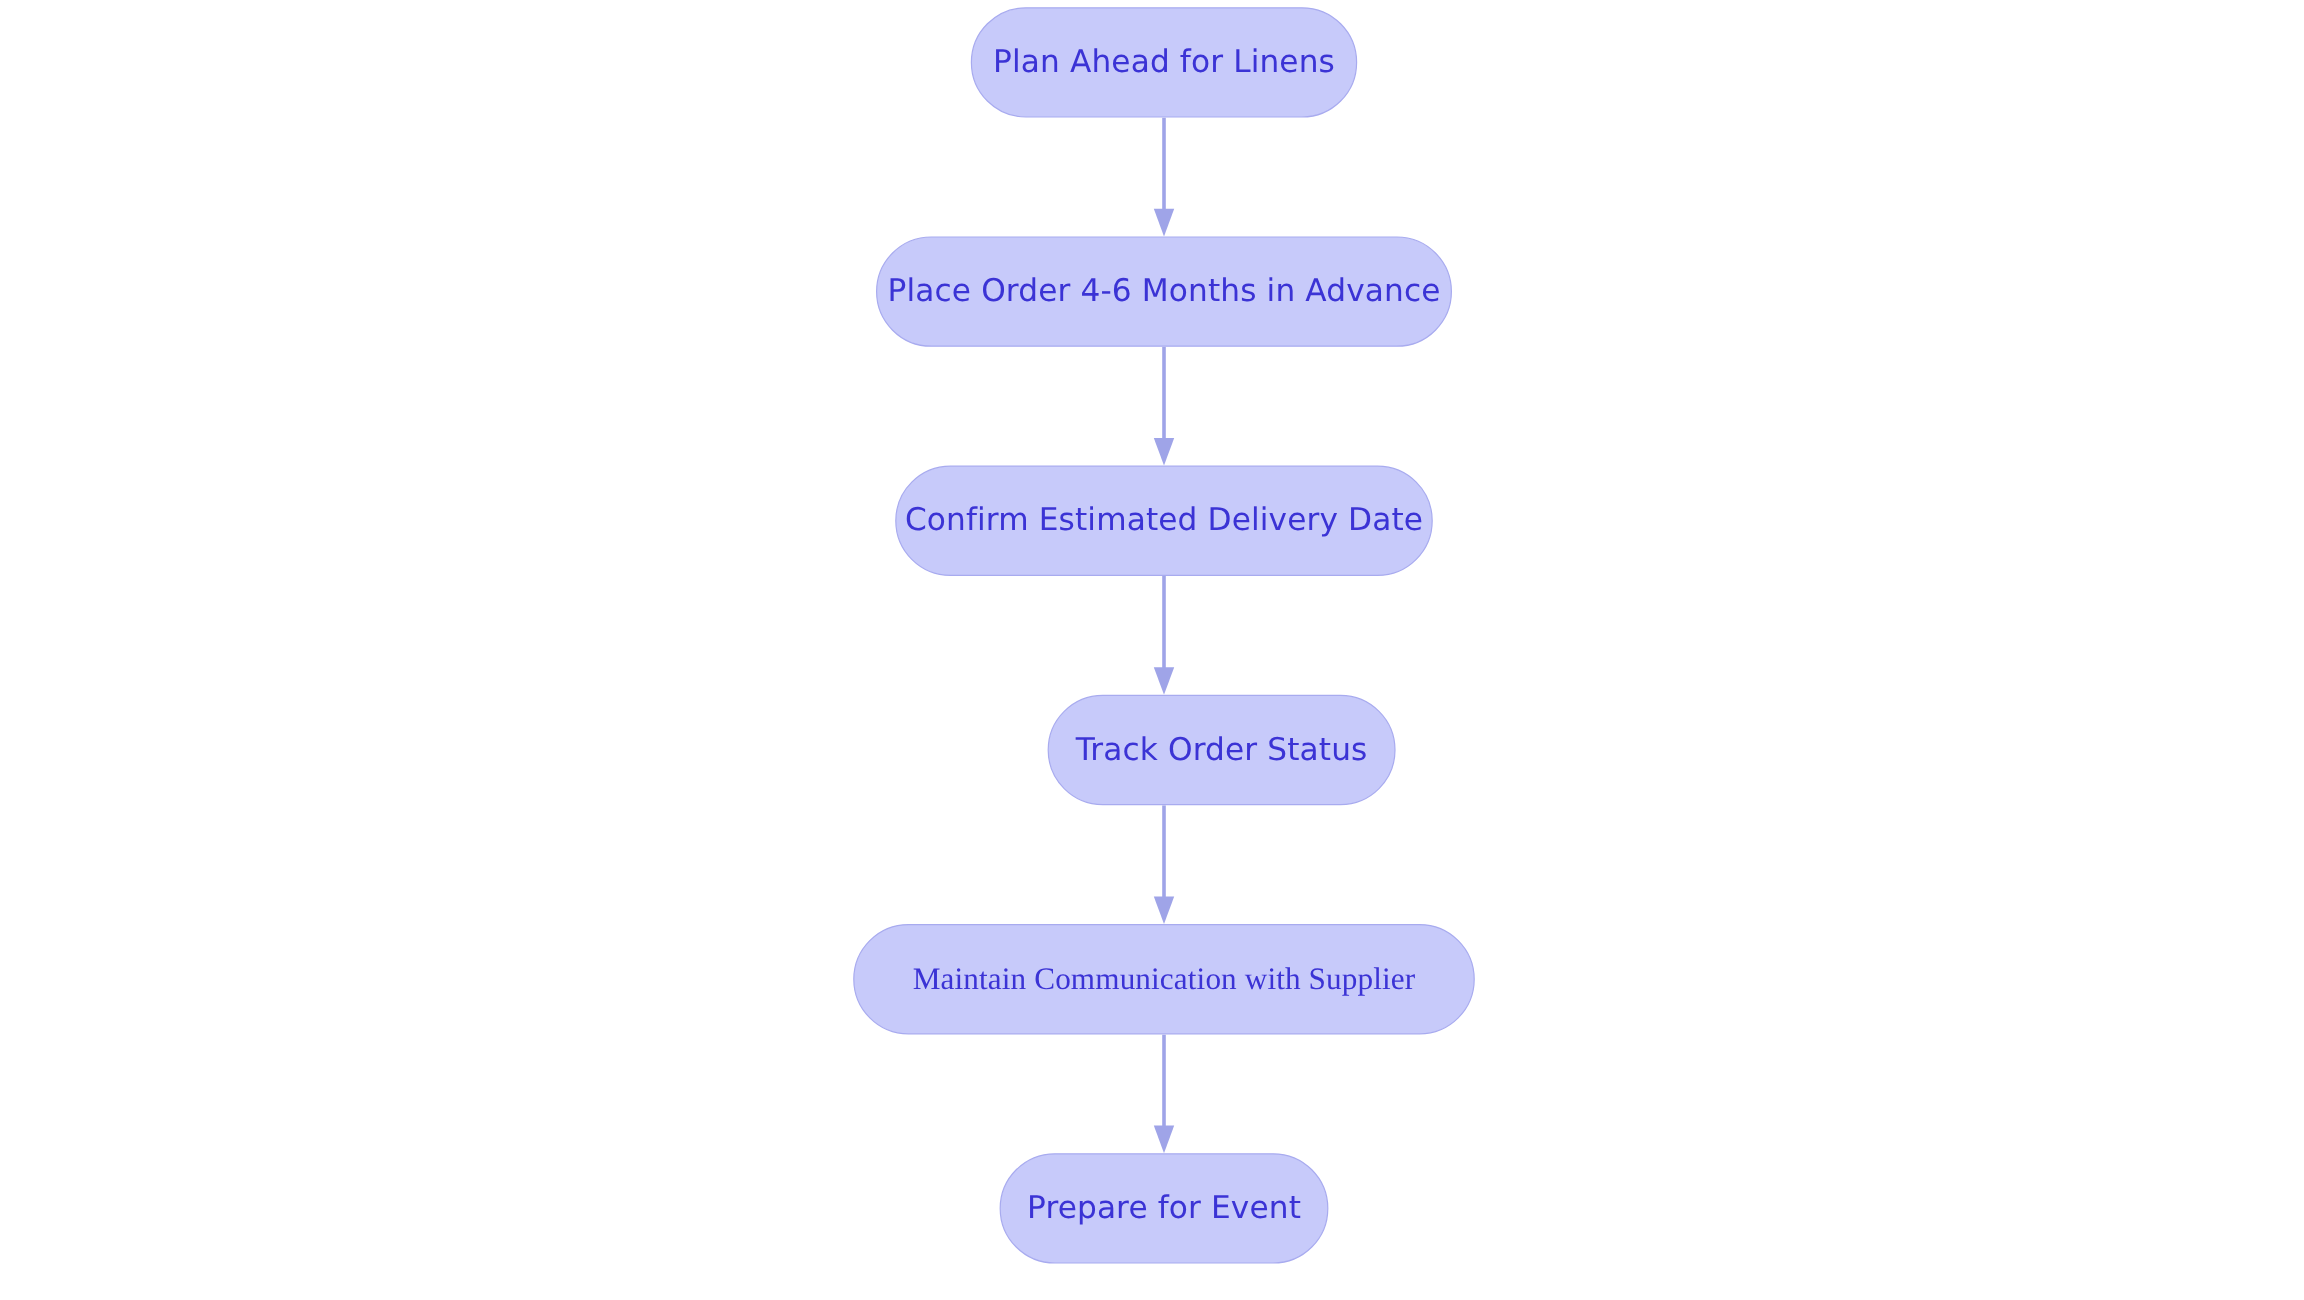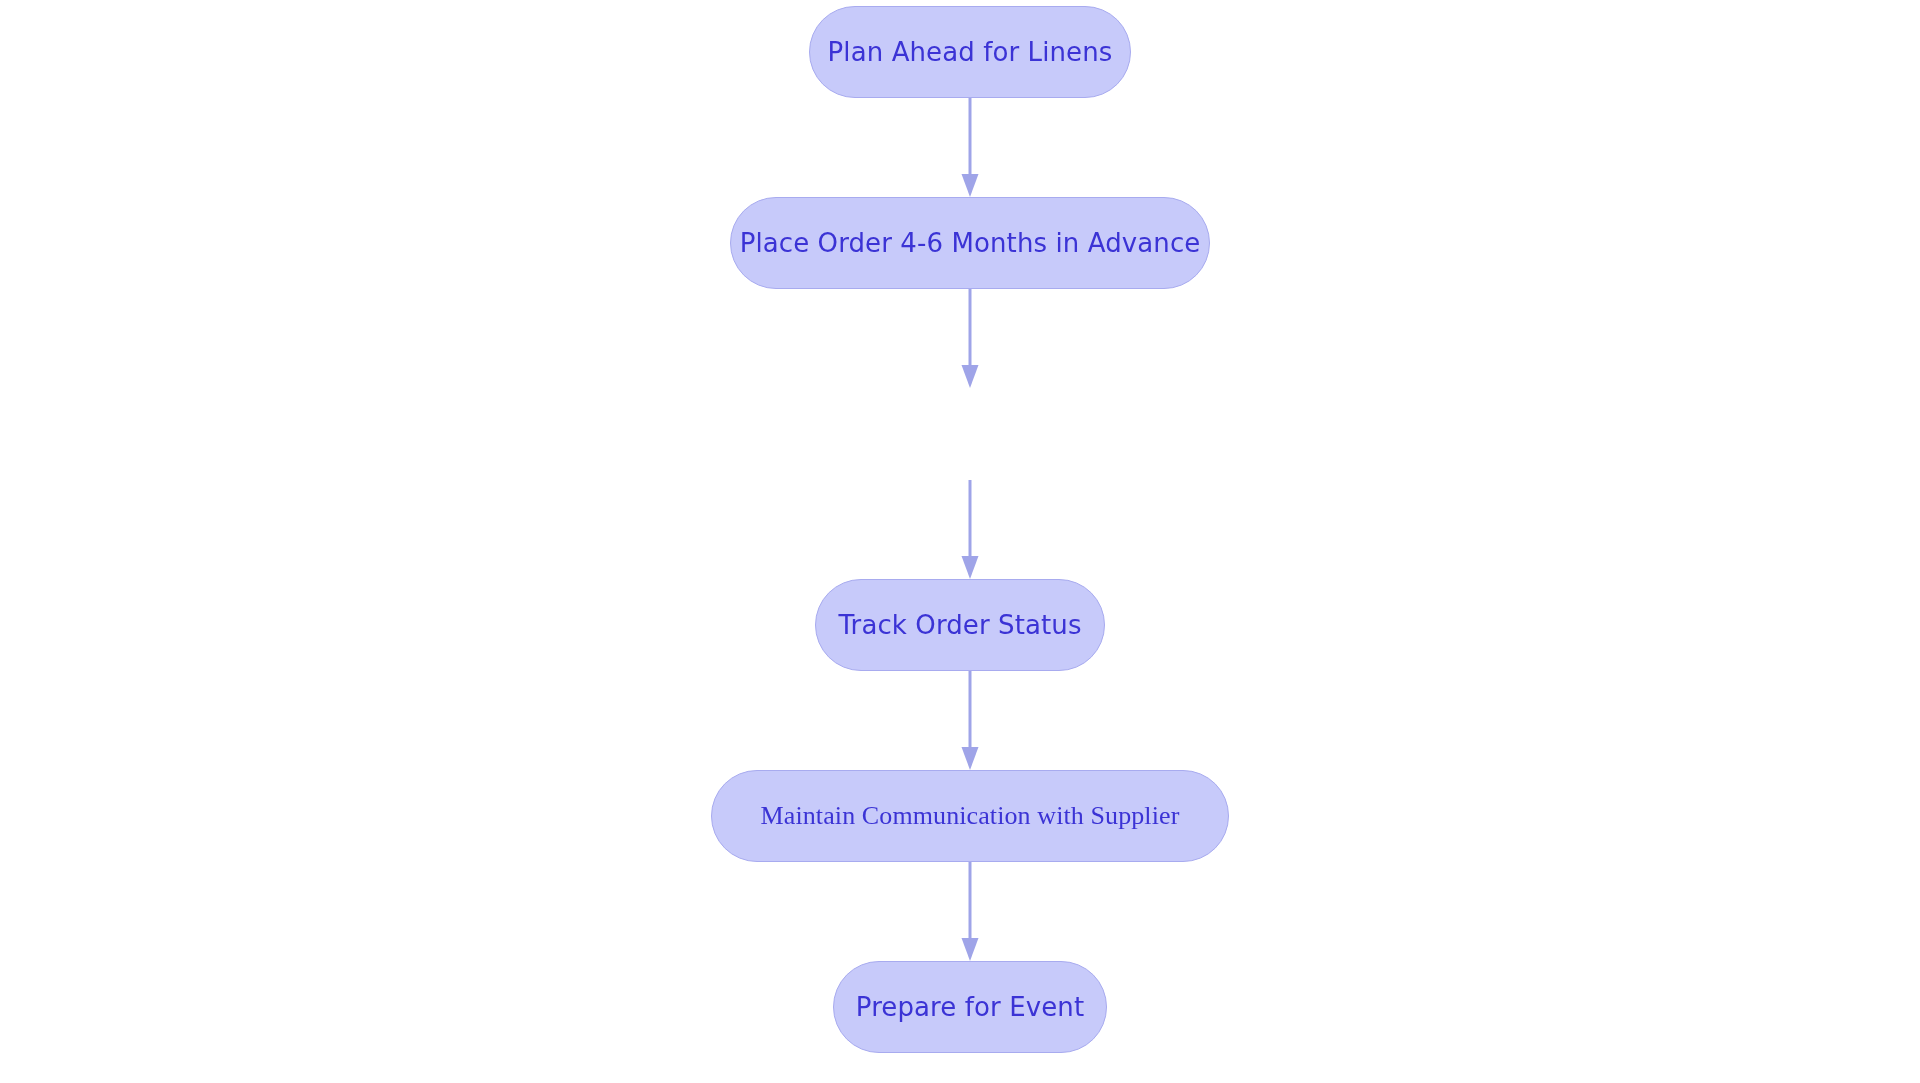--- a/index.html
+++ b/index.html
@@ -44,21 +44,21 @@
     font-weight: 400;
     letter-spacing: 0.1px;
     line-height: 1;
     user-select: none;
   }
 
   
   .node-1 { left: 970px; top: 6px;    width: 322px; }
   .node-2 { left: 970px; top: 197px;  width: 480px; align-items: center; }
   .node-3 { left: 970px; top: 388px;  width: 448px; }
-  .node-4 { left: 960px; top: 579px;  width: 290px; }
+  .node-4 { left: 1018px; top: 579px;  width: 290px; }
   .node-5 { left: 970px; top: 770px;  width: 518px; font-family: Liberation Serif, serif; }
   .node-6 { left: 970px; top: 961px;  width: 274px; }
 
   
   .flow-connector {
     position: absolute;
     left: 970px;
     transform: translateX(-50%);
     width: 26px;
     height: 99px;
@@ -97,20 +97,23 @@
     <span class="flow-node-label">Place Order 4-6 Months in Advance</span>
   </div>
 
   <div class="flow-connector conn-2">
     <svg viewBox="0 0 26 99" xmlns="http://www.w3.org/2000/svg">
       <line x1="13" y1="0" x2="13" y2="82" stroke="#9fa4e8" stroke-width="3"></line>
       <polygon points="13,99 4.5,76 21.5,76" fill="#9fa4e8"></polygon>
     </svg>
   </div>
 
+  <div class="flow-node node-3">
+    <span class="flow-node-label">Confirm Estimated Delivery Date</span>
+  </div>
 
   <div class="flow-connector conn-3">
     <svg viewBox="0 0 26 99" xmlns="http://www.w3.org/2000/svg">
       <line x1="13" y1="0" x2="13" y2="82" stroke="#9fa4e8" stroke-width="3"></line>
       <polygon points="13,99 4.5,76 21.5,76" fill="#9fa4e8"></polygon>
     </svg>
   </div>
 
   <div class="flow-node node-4">
     <span class="flow-node-label">Track Order Status</span>

